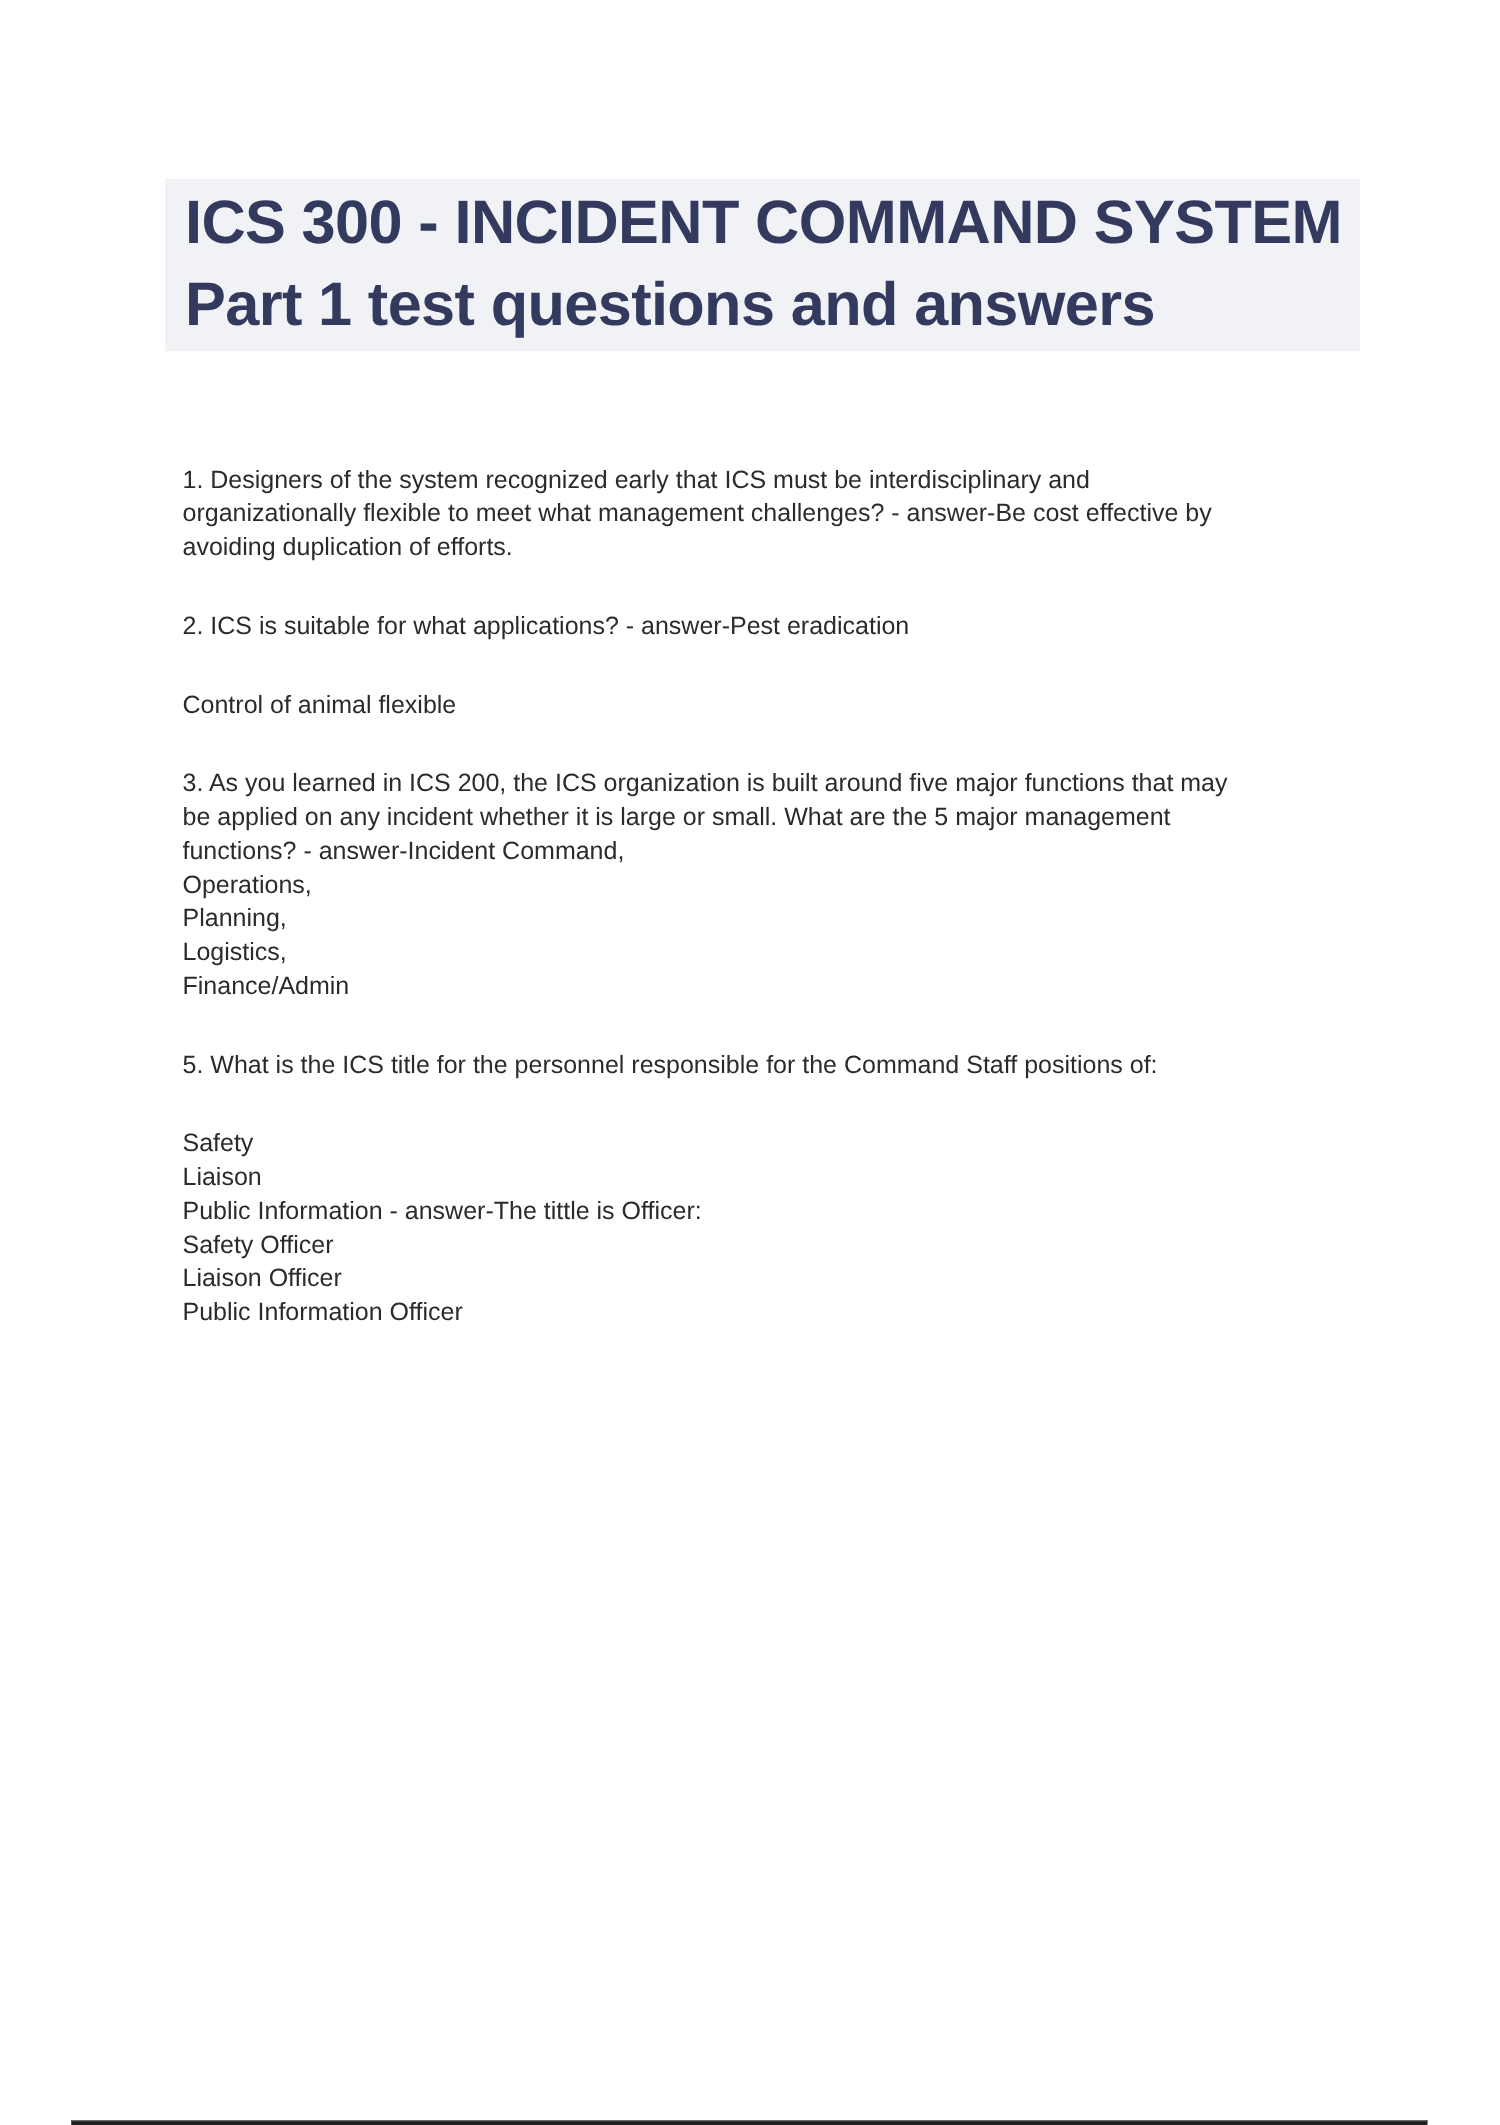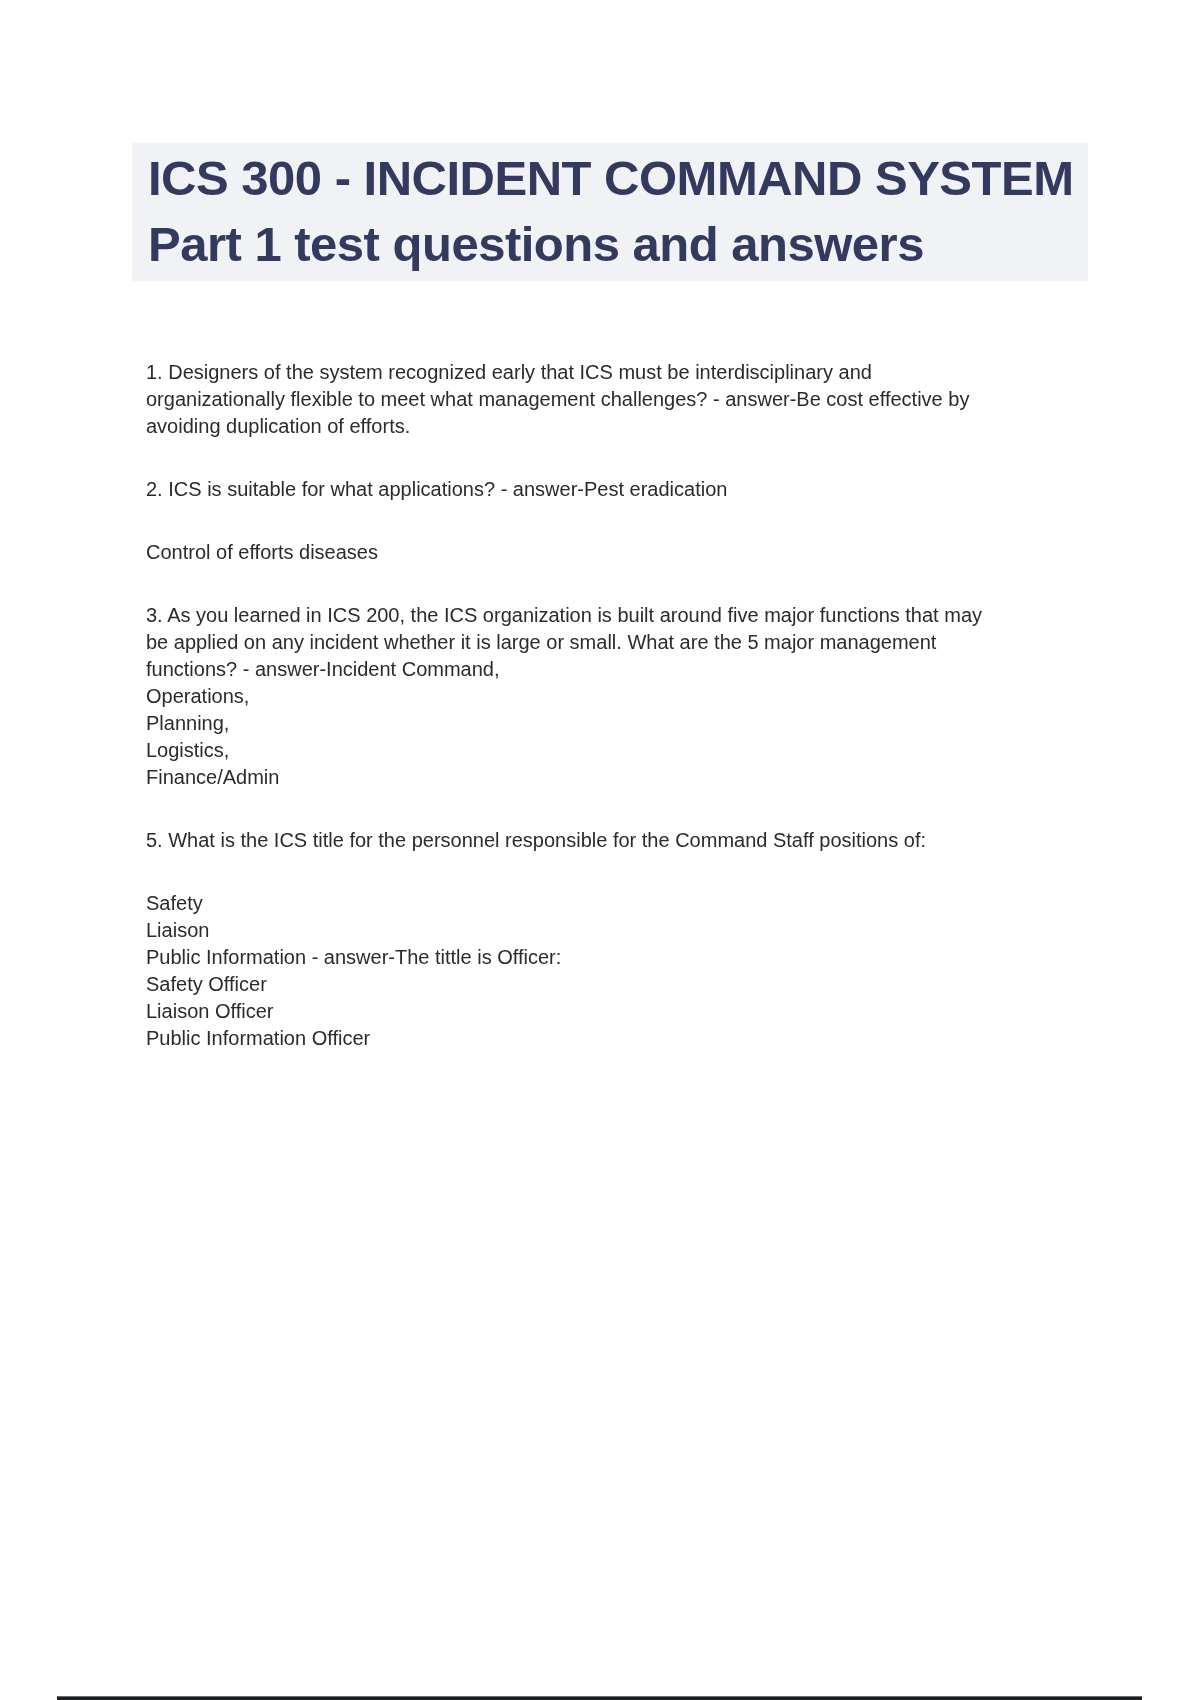--- a/index.html
+++ b/index.html
@@ -34,21 +34,21 @@
   .doc-body {
     position: absolute;
     left: 146px;
     top: 359px;
     width: 960px;
     color: #2b2b2b;
     font-size: 20px;
     line-height: 27px;
   }
   .para {
-    margin: 0 0 36px 0;
+    margin: 12px 0 36px 0;
     white-space: pre-line;
   }
   .bottom-rule {
     position: absolute;
     left: 57px;
     top: 1696px;
     width: 1085px;
     height: 4px;
     background: #1d1f21;
     border-top: 1px solid #6a6a6a;
@@ -61,21 +61,21 @@
 <div class="page">
 
   <h1 class="title-block">ICS 300 - INCIDENT COMMAND SYSTEM
 Part 1 test questions and answers</h1>
 
   <div class="doc-body">
     <p class="para">1. Designers of the system recognized early that ICS must be interdisciplinary and
 organizationally flexible to meet what management challenges? - answer-Be cost effective by
 avoiding duplication of efforts.</p>
     <p class="para">2. ICS is suitable for what applications? - answer-Pest eradication</p>
-    <p class="para">Control of efforts diseases</p>
+    <p class="para">Control of animal flexible</p>
     <p class="para">3. As you learned in ICS 200, the ICS organization is built around five major functions that may
 be applied on any incident whether it is large or small. What are the 5 major management
 functions? - answer-Incident Command,
 Operations,
 Planning,
 Logistics,
 Finance/Admin</p>
     <p class="para">5. What is the ICS title for the personnel responsible for the Command Staff positions of:</p>
     <p class="para">Safety
 Liaison

